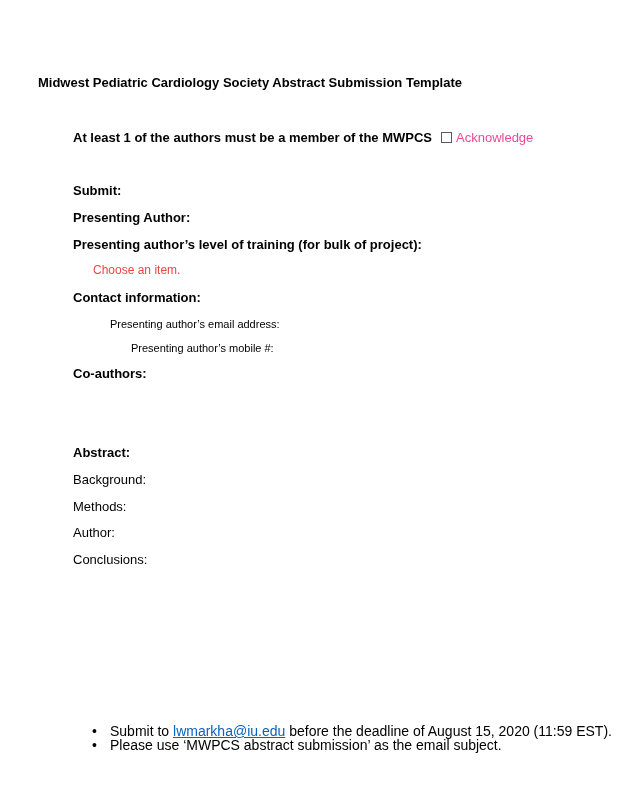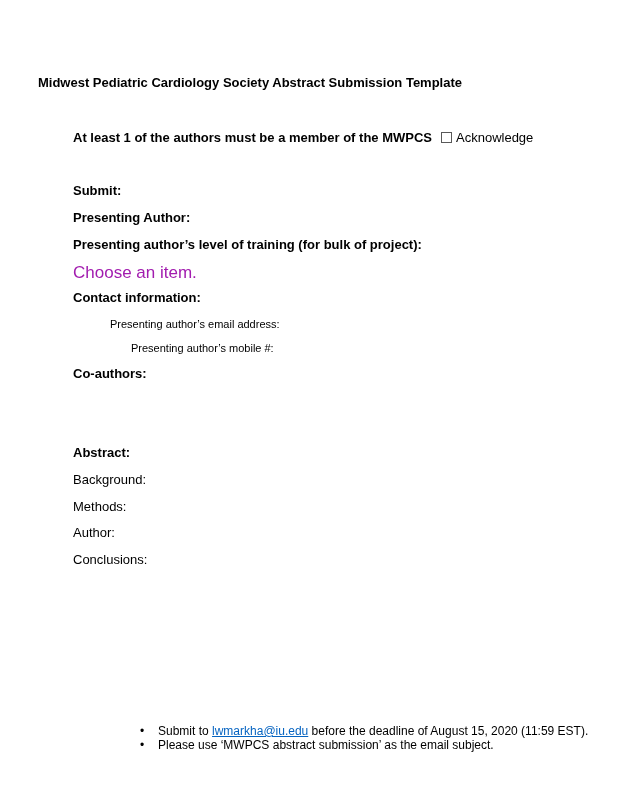--- a/index.html
+++ b/index.html
@@ -3,24 +3,24 @@
   <meta charset="utf-8">
   <style>
     html, body { margin: 0; padding: 0; background: #ffffff; }
     body { width: 618px; height: 800px; position: relative; overflow: hidden;
            font-family: "Liberation Sans", "DejaVu Sans", sans-serif; color: #000; }
     .abs { position: absolute; white-space: nowrap; }
     .title { top: 75px; left: 0; width: 500px; text-align: center; font-weight: bold; font-size: 13px; }
     .bold { font-weight: bold; font-size: 13px; }
     .reg { font-size: 13px; }
     .small { font-size: 11px; }
-    .grey { color: #a21caf; font-size: 17px; }
-    .ack { color: #000000; font-size: 13px; cursor: pointer; }
+    .grey { color: #ef4444; font-size: 12px; margin-left: 20px; }
+    .ack { color: #ec4899; font-size: 13px; cursor: pointer; }
     .ack .box { display: inline-block; width: 9px; height: 9px; border: 1px solid #595959; margin-right: 4px; vertical-align: -1px; }
-    .bullets { position: absolute; left: 92px; top: 724px; font-size: 12px; margin-left: 48px; }
+    .bullets { position: absolute; left: 92px; top: 724px; font-size: 14px; }
     .bullets .li { height: 14px; line-height: 14px; }
     .bullets .dot { display: inline-block; width: 18px; }
     a.link { color: #0563c1; text-decoration: underline; }
   </style>
 </head>
 <body>
 
 <div class="abs title">Midwest Pediatric Cardiology Society Abstract Submission Template</div>
 
 <div class="abs bold" style="top:130px; left:73px;">At least 1 of the authors must be a member of the MWPCS</div>

